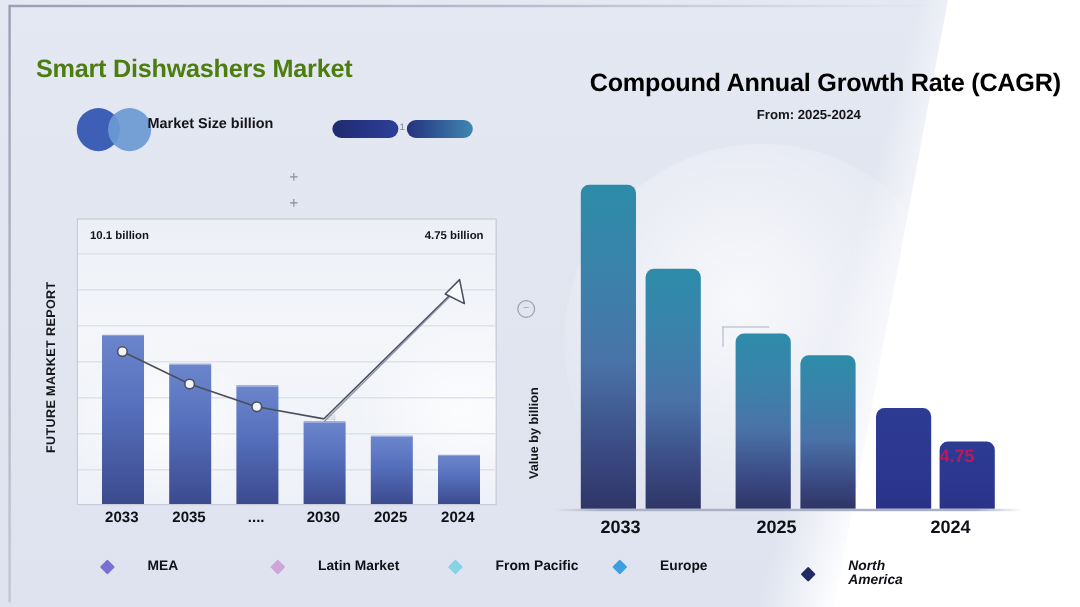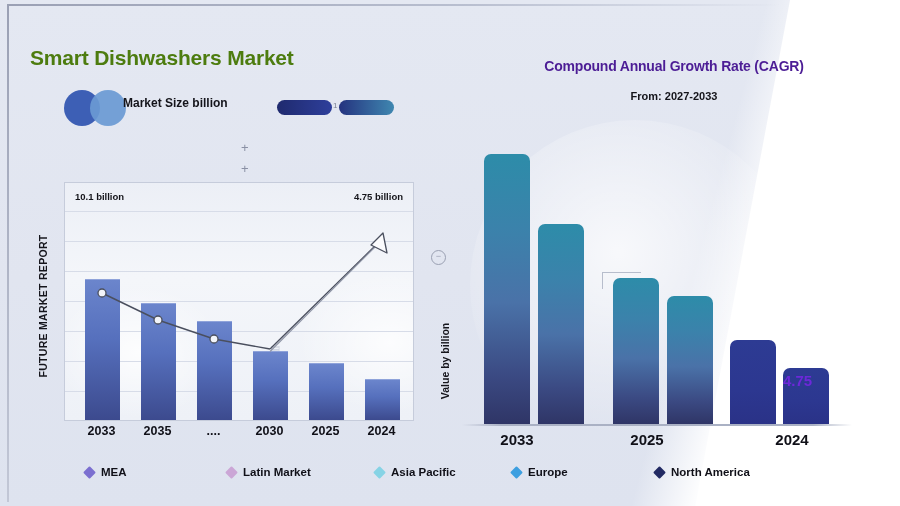--- a/index.html
+++ b/index.html
@@ -85,22 +85,22 @@
     position:absolute;bottom:0;
     background:linear-gradient(180deg,#6b85cc 0%,#5670bd 42%,#3c4a8e 100%);
     border-top:1px solid #8fa3da;
   }
   .xlabel-row-left{position:absolute;left:64px;top:424px;width:348px;height:20px;}
   .xlab{position:absolute;font-size:12.5px;font-weight:bold;color:#101018;text-align:center;}
   .faint-ic{position:absolute;color:#c9cfdd;font-size:11px;}
 
   
   .right-title{
-    position:absolute;left:464px;top:58px;width:420px;text-align:center;
-    font-size:14px;font-weight:bold;color:#4c1d95;letter-spacing:-.2px;
+    position:absolute;left:464px;top:58px;width:420px;text-align:right;
+    font-size:21px;font-weight:bold;color:#000000;letter-spacing:-.2px;
   }
   .right-sub{
     position:absolute;left:464px;top:90px;width:420px;text-align:center;
     font-size:11px;font-weight:bold;color:#14141a;
   }
   .cagr-big{
     position:absolute;left:600px;top:158px;width:240px;text-align:center;
     font-size:46px;font-weight:bold;color:#0b0b10;letter-spacing:-1.5px;
   }
   .cagr-sub{
@@ -117,34 +117,34 @@
     background:linear-gradient(90deg,rgba(170,177,196,0),#aab1c4 10%,#aab1c4 90%,rgba(170,177,196,0));
   }
   .rbar{
     position:absolute;bottom:0;border-radius:7px 7px 0 0;
   }
   .grad-teal{background:linear-gradient(180deg,#2d8ca9 0%,#3b82ab 28%,#4a72a8 55%,#3b4a83 82%,#2f3566 100%);}
   .grad-blue{background:linear-gradient(180deg,#2d3b93 0%,#2c3790 60%,#2a3287 100%);}
   .rbar-wrap{position:absolute;bottom:0;height:270px;}
   .val-4-75{
     position:absolute;left:783px;top:372px;
-    font-size:15px;font-weight:bold;color:#6d28d9;
+    font-size:15px;font-weight:bold;color:#be185d;
   }
   .tick-mark{
     position:absolute;left:602px;top:272px;width:38px;height:16px;
     border-left:1.5px solid #b7bdcc;border-top:1.5px solid #b7bdcc;
   }
 
   
   .legend{
     position:absolute;left:85px;top:466px;width:700px;height:20px;
   }
   .lg-item{position:absolute;display:flex;align-items:center;gap:7px;}
   .dia{width:9px;height:9px;transform:rotate(45deg);border-radius:1px;}
-  .lg-text{font-size:11.5px;font-weight:bold;color:#101018;}
+  .lg-text{font-size:11.5px;font-weight:bold;color:#101018;margin-left:22px;}
 </style>
 </head>
 <body>
 
 <div id="stage">
 
   <div class="bg-panel"></div>
   <div class="bg-panel2"></div>
   <div class="panel-edge-top"></div>
   <div class="panel-edge-left"></div>
@@ -207,21 +207,21 @@
   <div class="xlabel-row-left">
     <div class="xlab" style="left:5px;width:65px;">2033</div>
     <div class="xlab" style="left:61px;width:65px;">2035</div>
     <div class="xlab" style="left:117px;width:65px;">....</div>
     <div class="xlab" style="left:173px;width:65px;">2030</div>
     <div class="xlab" style="left:229px;width:65px;">2025</div>
     <div class="xlab" style="left:285px;width:65px;">2024</div>
   </div>
 
   <div class="right-title">Compound Annual Growth Rate (CAGR)</div>
-  <div class="right-sub">From: 2027-2033</div>
+  <div class="right-sub">From: 2025-2024</div>
   <div class="ylab-right">Value by billion</div>
 
   <div class="tick-mark"></div>
 
   <div class="rbar-wrap" style="left:462px;top:154px;width:390px;height:270px;">
     <div class="rbar grad-teal" style="left:22px;width:46px;height:270px;"></div>
     <div class="rbar grad-teal" style="left:76px;width:46px;height:200px;"></div>
     <div class="rbar grad-teal" style="left:151px;width:46px;height:146px;"></div>
     <div class="rbar grad-teal" style="left:205px;width:46px;height:128px;"></div>
     <div class="rbar grad-blue" style="left:268px;width:46px;height:84px;"></div>
@@ -240,25 +240,25 @@
     <div class="lg-item" style="left:0px;top:0px;">
       <span class="dia" id="d0" style="background: rgb(123, 111, 208);"></span>
       <span class="lg-text">MEA</span>
     </div>
     <div class="lg-item" style="left:142px;top:0px;">
       <span class="dia" id="d1" style="background: rgb(203, 166, 214);"></span>
       <span class="lg-text">Latin Market</span>
     </div>
     <div class="lg-item" style="left:290px;top:0px;">
       <span class="dia" id="d2" style="background: rgb(134, 211, 229);"></span>
-      <span class="lg-text">Asia Pacific</span>
+      <span class="lg-text">From Pacific</span>
     </div>
     <div class="lg-item" style="left:427px;top:0px;">
       <span class="dia" id="d3" style="background: rgb(61, 159, 224);"></span>
       <span class="lg-text">Europe</span>
     </div>
-    <div class="lg-item" style="left:570px;top:0px;">
+    <div class="lg-item" style="left:584px;top:0px;font-style:italic;">
       <span class="dia" id="d4" style="background: rgb(34, 42, 99);"></span>
       <span class="lg-text">North America</span>
     </div>
   </div>
 
 </div>
 
 </body></html>

